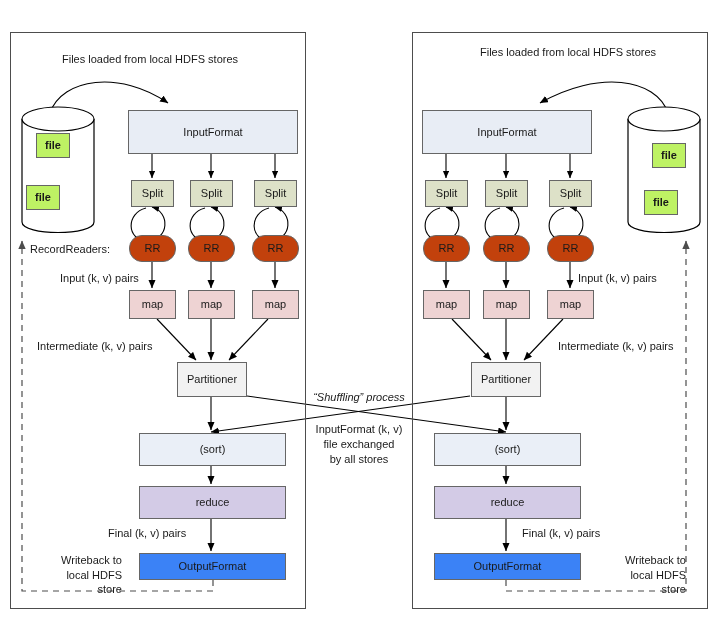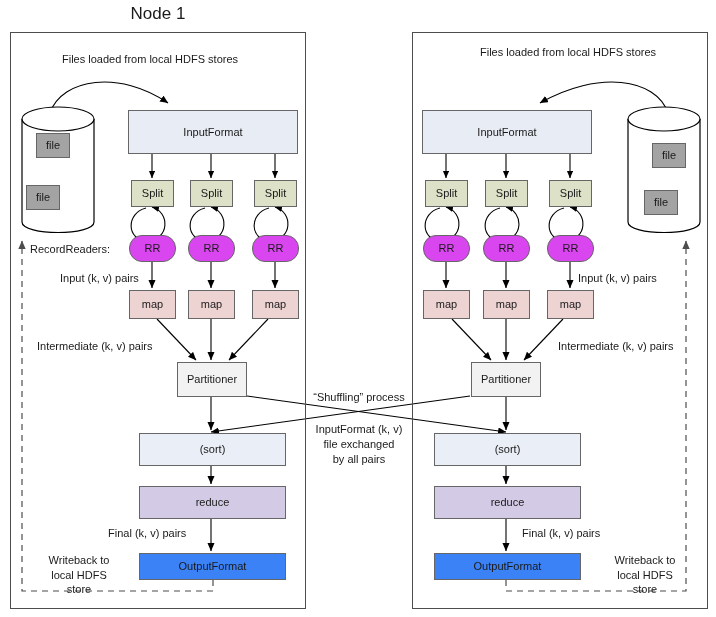--- a/index.html
+++ b/index.html
@@ -48,35 +48,35 @@
     align-items: center;
     justify-content: center;
     font-size: 11px;
     color: #1a1a1a;
     text-align: center;
     line-height: 1.1;
     white-space: nowrap;
   }
   .box-inputformat { background: #e8edf5; }
   .box-split       { background: #dde1c8; }
-  .box-rr          { background: #d946ef; border-radius: 13px; }
+  .box-rr          { background: #c2410c; border-radius: 13px; }
   .box-map         { background: #eed3d3; }
   .box-partitioner { background: #f2f2f2; }
   .box-sort        { background: #eaeff7; }
   .box-reduce      { background: #d3cbe6; }
   .box-output      { background: #3b82f6; }
-  .box-file        { background: #a3a3a3; }
+  .box-file        { background: #bef264; font-weight: bold; }
   .caption {
     position: absolute;
     font-size: 11px;
     color: #1a1a1a;
     line-height: 1.32;
     white-space: nowrap;
   }
-  .caption.multi { white-space: normal; text-align: center; }
+  .caption.multi { white-space: normal; text-align: right; }
   .caption.left  { text-align: left; }
   .caption.center{ text-align: center; }
 </style>
 </head>
 <body>
 
 <div id="canvas">
 
   <svg class="layer" viewBox="0 0 716 617" xmlns="http://www.w3.org/2000/svg">
     <defs>
@@ -159,21 +159,20 @@
     <g>
 
       <path d="M 22,119 L 22,222 C 22,236 94,236 94,222 L 94,119" fill="#ffffff" stroke="#000000" stroke-width="1.2"></path>
       <ellipse cx="58" cy="119" rx="36" ry="12" fill="#ffffff" stroke="#000000" stroke-width="1.2"></ellipse>
 
       <path d="M 628,119 L 628,222 C 628,236 700,236 700,222 L 700,119" fill="#ffffff" stroke="#000000" stroke-width="1.2"></path>
       <ellipse cx="664" cy="119" rx="36" ry="12" fill="#ffffff" stroke="#000000" stroke-width="1.2"></ellipse>
     </g>
   </svg>
 
-  <div class="node-title" style="left:88px; top:4px; width:140px;">Node 1</div>
 
   <div class="node-frame" style="left:10px; top:32px; width:296px; height:577px;"></div>
 
   <div class="caption center" style="left:20px; top:52px; width:260px;">Files loaded from local HDFS stores</div>
 
   <div class="box box-file" style="left:36px; top:133px; width:34px; height:25px;">file</div>
   <div class="box box-file" style="left:26px; top:185px; width:34px; height:25px;">file</div>
 
   <div class="box box-inputformat" style="left:128px; top:110px; width:170px; height:44px;">InputFormat</div>
 
@@ -235,18 +234,18 @@
 
   <div class="box box-output" style="left:434px; top:553px; width:147px; height:27px;">OutputFormat</div>
 
   <div class="caption left" style="left:578px; top:271px;">Input (k, v) pairs</div>
   <div class="caption left" style="left:558px; top:339px;">Intermediate (k, v) pairs</div>
   <div class="caption left" style="left:522px; top:526px;">Final (k, v) pairs</div>
   <div class="caption multi" style="left:604px; top:553px; width:82px; white-space:pre-line;">Writeback to
 local HDFS
 store</div>
 
-  <div class="caption center" style="left:308px; top:390px; width:102px;">“Shuffling” process</div>
+  <div class="caption center" style="left:308px; top:390px; width:102px;font-style:italic;">“Shuffling” process</div>
   <div class="caption center" style="left:308px; top:422px; width:102px;">InputFormat (k, v)</div>
   <div class="caption center" style="left:308px; top:437px; width:102px;">file exchanged</div>
-  <div class="caption center" style="left:308px; top:452px; width:102px;">by all pairs</div>
+  <div class="caption center" style="left:308px; top:452px; width:102px;">by all stores</div>
 
 </div>
 
 </body></html>

